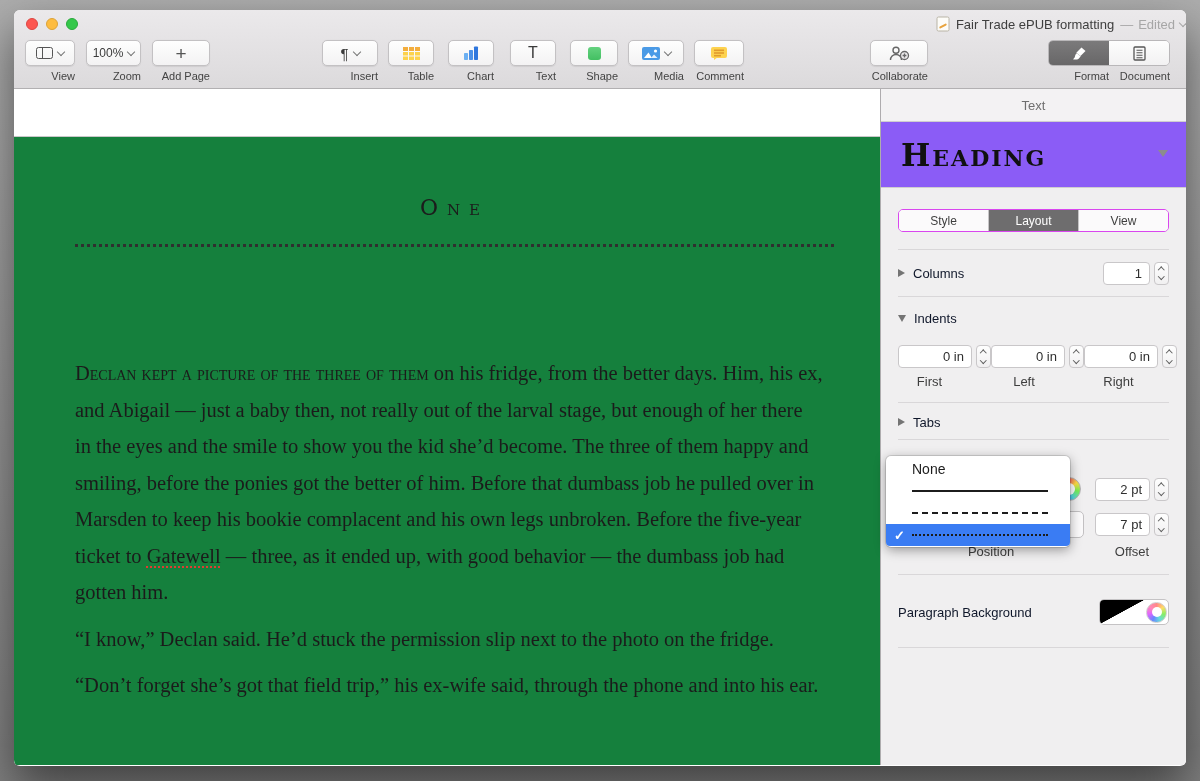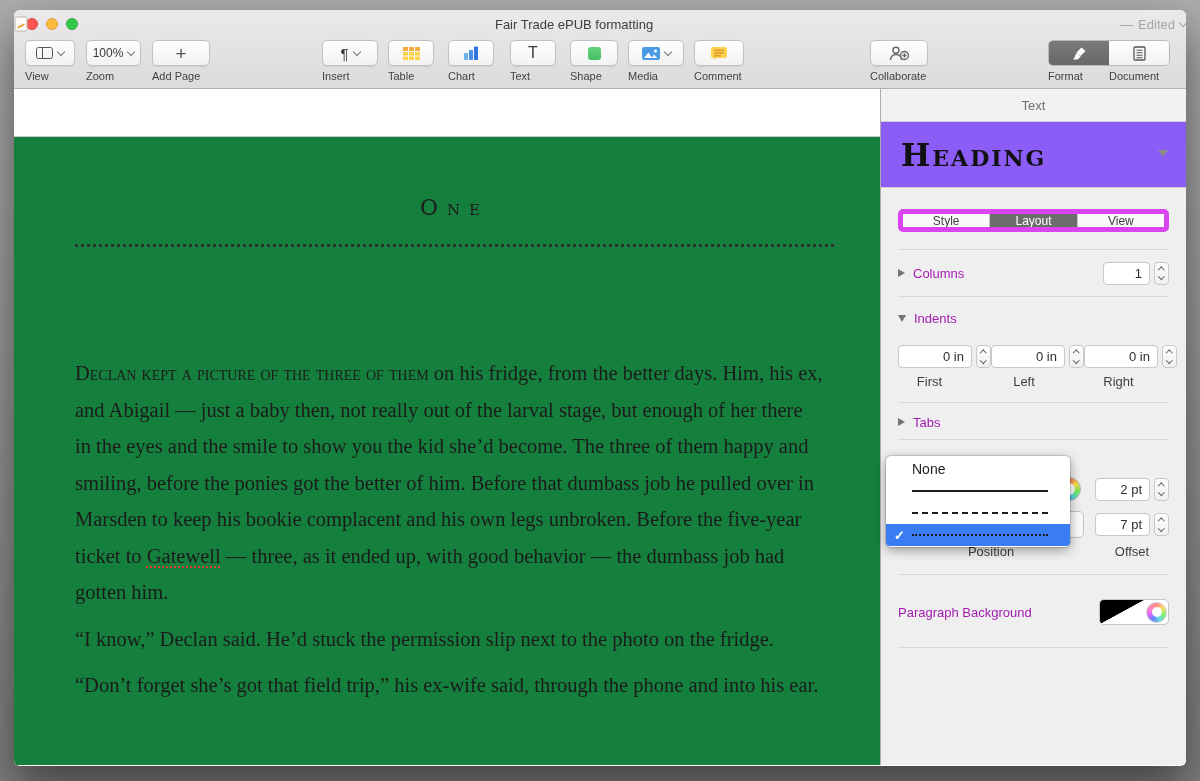--- a/index.html
+++ b/index.html
@@ -14,29 +14,29 @@
   
   .chrome { background:linear-gradient(#ebe9eb,#dcdadc); border-bottom:1px solid #b2b0b2;
     height:79px; position:relative; }
   .titlebar { height:28px; position:relative; }
   .lights { position:absolute; left:12px; top:8px; display:flex; gap:8px; }
   .light { width:12px; height:12px; border-radius:50%; }
   .light.r { background:#fc5650; border:1px solid #dd4743; }
   .light.y { background:#fdbc40; border:1px solid #dda338; }
   .light.g { background:#34c84a; border:1px solid #2aa93c; }
   .title-wrap { position:absolute; left:0; right:0; top:0; height:28px;
-    display:flex; align-items:center; justify-content:space-between; gap:12px;
+    display:flex; align-items:center; justify-content:flex-end; gap:6px;
     font-size:13px; color:#3e3e3e; }
   .title-sub { color:#a6a6a6; display:flex; align-items:center; gap:5px; }
   .chev { width:6px; height:6px; border-right:1.6px solid #777; border-bottom:1.6px solid #777;
     transform:rotate(45deg); display:inline-block; margin-top:-3px; }
   .chev.gray { border-color:#a6a6a6; }
 
   .toolbar { position:relative; height:51px; }
-  .tb-item { position:absolute; top:2px; text-align:left; }
+  .tb-item { position:absolute; top:2px; text-align:right; }
   .tb-btn { height:26px; background:linear-gradient(#fefefe,#f3f2f3); border:1px solid #c3c1c3;
     border-radius:5px; display:flex; align-items:center; justify-content:center; gap:5px;
     box-shadow:0 0.5px 1px rgba(0,0,0,.08); }
   .tb-label { font-size:11px; color:#434343; margin-top:4px; }
   .icon-glyph { font-size:15px; color:#3b3b3b; line-height:1; }
 
   
   .view-ic { width:17px; height:12px; border:1.4px solid #555; border-radius:2.5px; position:relative; }
   .view-ic::after { content:""; position:absolute; left:4.5px; top:0; bottom:0; width:1.4px; background:#555; }
   .shape-ic { width:13px; height:13px; border-radius:3px; background:linear-gradient(#64d27f,#43bf62); }
@@ -72,33 +72,33 @@
   .sidebar { width:306px; border-left:1px solid #aeacae; background:#f0eff0; position:relative; }
   .sb-header { height:33px; display:flex; align-items:center; justify-content:center;
     font-size:13px; color:#6f6f6f; border-bottom:1px solid #cfcdcf; background:#f3f2f3; }
   .preview { height:66px; background:#8b5cf6; border-bottom:1px solid #cfcdcf; position:relative;
     display:flex; align-items:center; padding:0 20px; }
   .preview-text { font-family:"DejaVu Serif", serif; font-variant:small-caps; font-weight:700;
     font-size:31px; letter-spacing:2px; color:#111; }
   .tri-down-big { position:absolute; right:18px; top:28px; width:0; height:0;
     border-top:7px solid #8c8c8c; border-left:5.5px solid transparent; border-right:5.5px solid transparent; }
 
-  .seg3 { display:flex; height:23px; border:5px solid #d946ef; border-radius:5px; overflow:hidden;
+  .seg3 { display:flex; height:23px; border:1px solid #d946ef; border-radius:5px; overflow:hidden;
     margin:21px 17px 0; }
   .seg3 > div { flex:1; display:flex; align-items:center; justify-content:center;
     font-size:12px; color:#3e3e3e; background:#fbfafb; border-right:1px solid #c6c4c6; }
   .seg3 > div:last-child { border-right:none; }
   .seg3 > div.on { background:#6e6d6e; color:#fff; }
 
   .divider { height:1px; background:#d9d7d9; margin:0 17px; }
   .sb-row { display:flex; align-items:center; padding:0 17px; }
   .disc { width:0; height:0; margin-right:8px; }
   .disc.right { border-left:7px solid #747474; border-top:4.5px solid transparent; border-bottom:4.5px solid transparent; }
   .disc.down { border-top:7px solid #747474; border-left:4.5px solid transparent; border-right:4.5px solid transparent; }
-  .sb-title { font-size:13px; color:#a21caf; }
+  .sb-title { font-size:13px; color:#0f172a; }
 
   .field { background:#fff; border:1px solid #c9c7c9; border-radius:4px; height:23px;
     font-size:13px; color:#2e2e2e; display:flex; align-items:center; justify-content:flex-end;
     padding-right:7px; }
   .stepper { width:15px; height:23px; background:linear-gradient(#fefefe,#f1f0f1);
     border:1px solid #c9c7c9; border-radius:4px; margin-left:4px;
     display:flex; flex-direction:column; align-items:center; justify-content:center; gap:2px; }
   .chev-s { width:4.5px; height:4.5px; border-right:1.4px solid #5e5e5e; border-bottom:1.4px solid #5e5e5e; display:block; }
   .chev-s.up { transform:rotate(-135deg); margin-top:2px; }
   .chev-s.dn { transform:rotate(45deg); margin-bottom:2px; }

